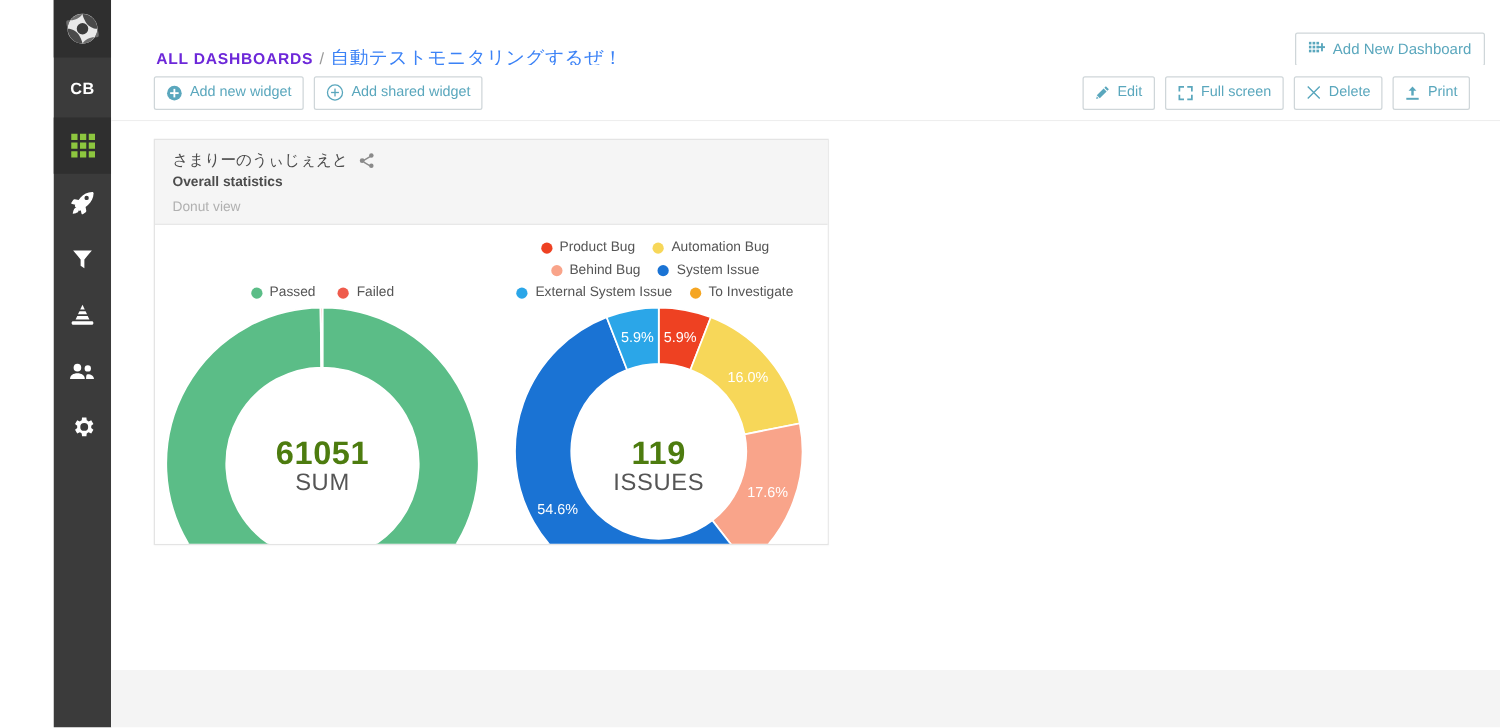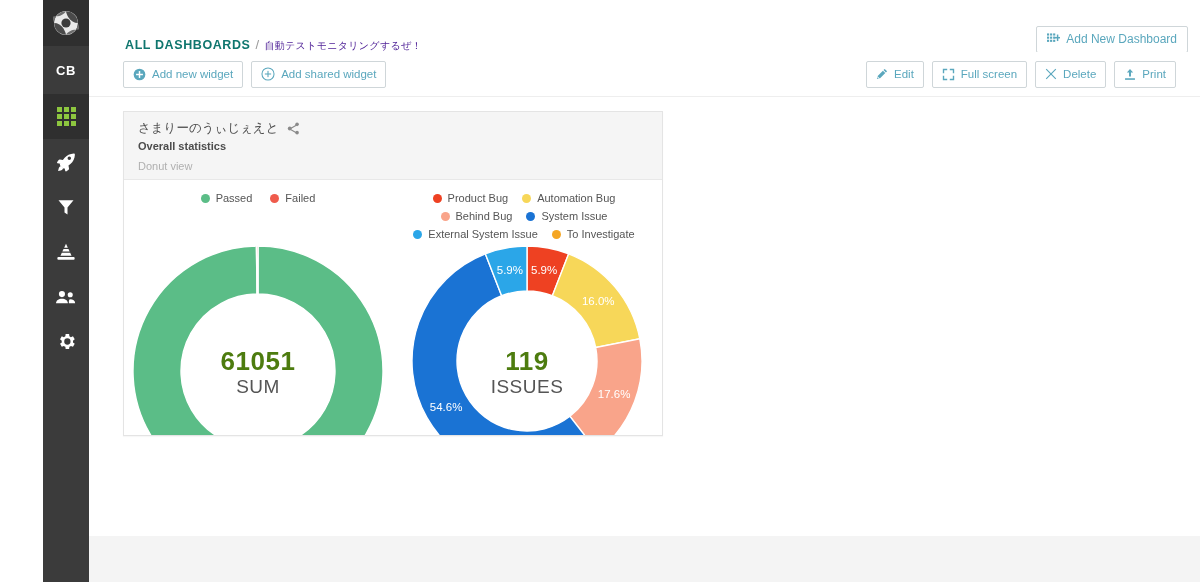--- a/index.html
+++ b/index.html
@@ -40,24 +40,24 @@
 
   
   .content { flex: 1 1 auto; display: flex; flex-direction: column; background: #ffffff; }
   .topbar {
     height: 52px; flex: 0 0 52px;
     display: flex; align-items: center; padding: 0 12px 0 36px;
     background: #ffffff;
   }
   .breadcrumb { font-size: 13px; letter-spacing: .3px; display: flex; align-items: baseline; gap: 0; }
   .bc-all {
-    color: #0f766e; font-weight: bold; font-size: 12.5px; letter-spacing: .6px;
+    color: #6d28d9; font-weight: bold; font-size: 12.5px; letter-spacing: .6px;
   }
   .bc-sep { color: #999; margin: 0 5px; font-size: 13px; }
-  .bc-current { color: #4c1d95; font-size: 10px; margin-top: 40px; }
+  .bc-current { color: #3b82f6; font-size: 15px; margin-top: 40px; }
   .spacer { flex: 1 1 auto; }
 
   .btn {
     border: 1px solid #cfd6d9; background: #ffffff; color: #5aa7bd;
     height: 26px; border-radius: 2px; font-size: 11.5px;
     display: inline-flex; align-items: center; gap: 6px;
     padding: 0 9px; font-family: "Liberation Sans", sans-serif;
     white-space: nowrap; cursor: pointer;
   }
   .btn svg { display: block; }
@@ -92,21 +92,21 @@
   .share-icon { color: #8a8a8a; display: flex; align-items: center; }
   .widget-sub { margin-top: 3px; font-size: 11px; display: flex; align-items: baseline; gap: 8px; flex-direction: column; }
   .widget-sub .strong { color: #4c4c4c; font-weight: bold; }
   .widget-sub .muted { color: #b0b0b0; }
 
   .widget-body { flex: 1 1 auto; position: relative; overflow: hidden; background:#fff; }
 
   
   .legends { display: flex; padding: 10px 0 0 0; height: 60px; overflow: hidden; }
   .legend-block { display: flex; flex-wrap: wrap; align-items: flex-start; }
-  .legend-left { width: 268px; justify-content: center; gap: 4px 18px; padding-top: 2px; }
+  .legend-left { width: 268px; justify-content: center; gap: 4px 18px; padding-top: 2px; align-items: flex-end; }
   .legend-right { width: 270px; justify-content: center; gap: 6px 14px; padding-right: 6px; padding-top: 2px; }
   .legend-item { display: inline-flex; align-items: center; gap: 6px; font-size: 11px; color: #555; white-space: nowrap; }
   .legend-dot { width: 9px; height: 9px; border-radius: 50%; display: block; flex: 0 0 9px; }
 
   
   .charts { display: flex; padding-top: 4px; }
   .chart-cell { width: 268px; display: flex; justify-content: center; position: relative; }
   .chart-cell.right { width: 270px; }
   .donut-wrap { position: relative; }
   .donut-center {

